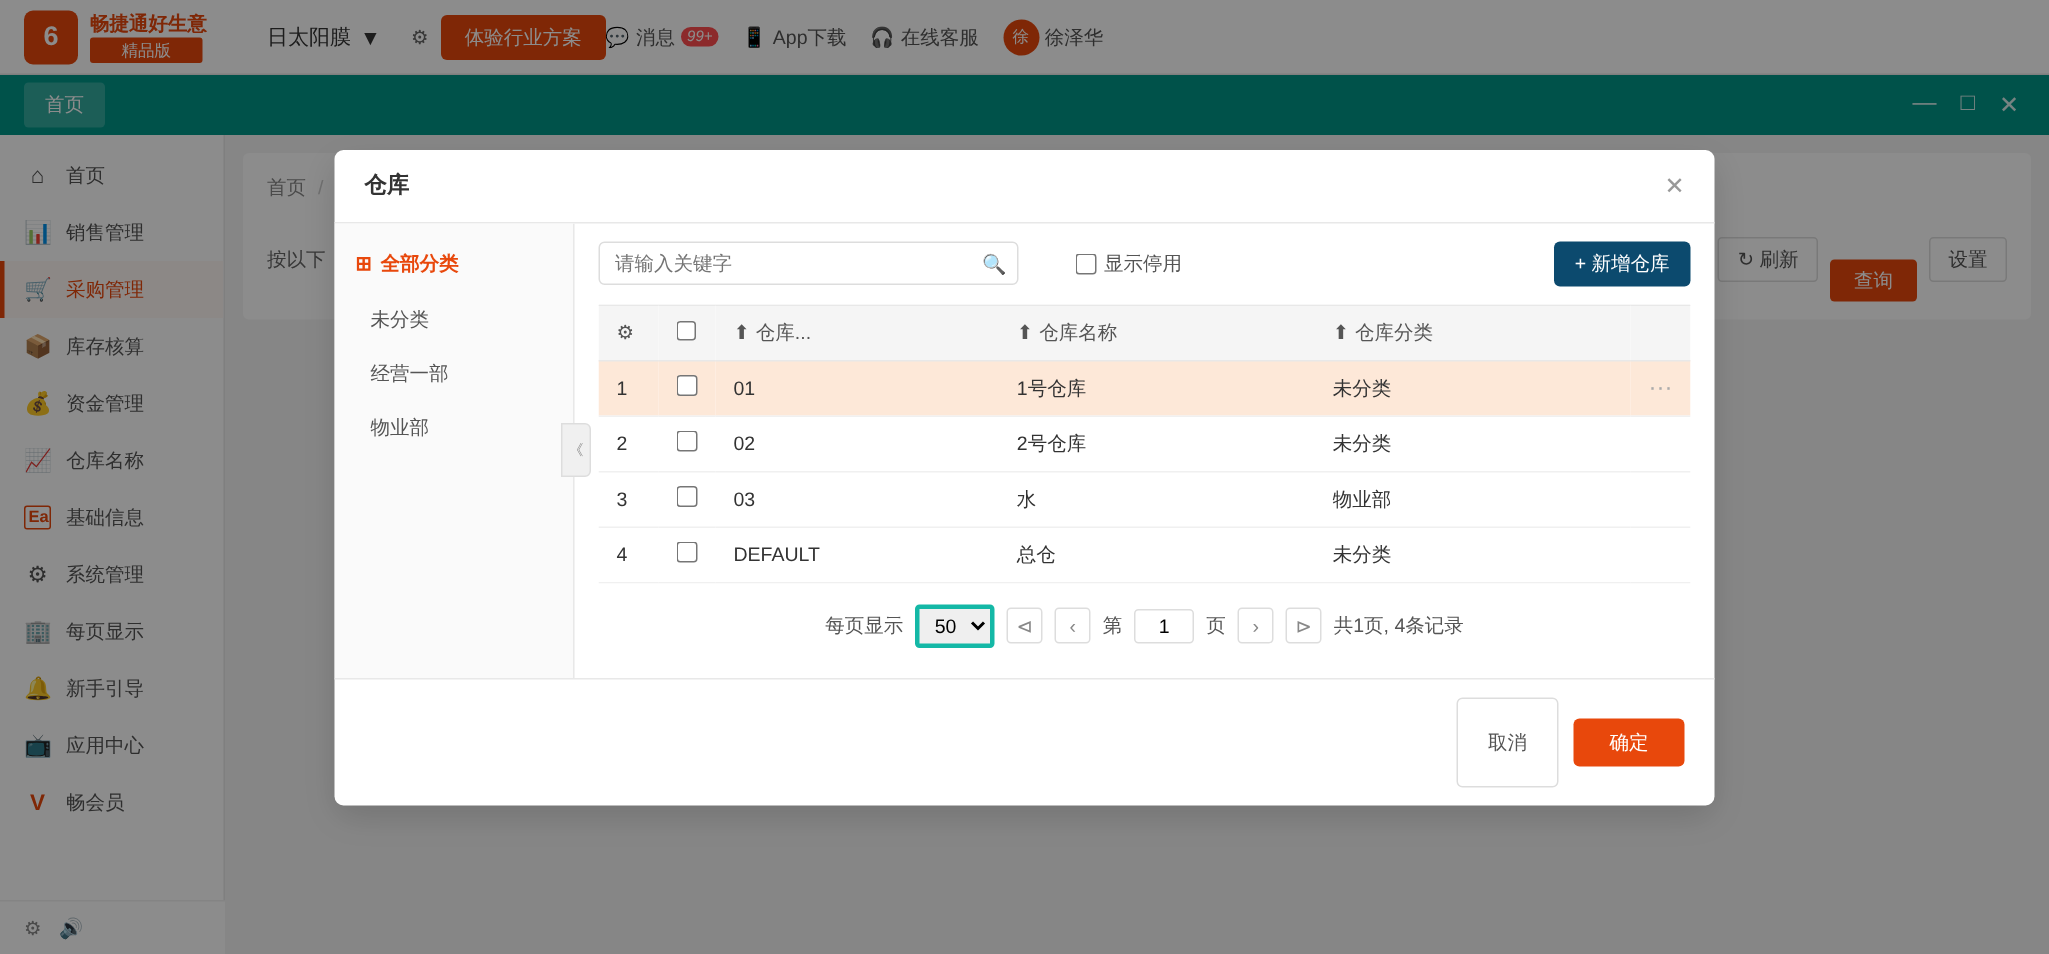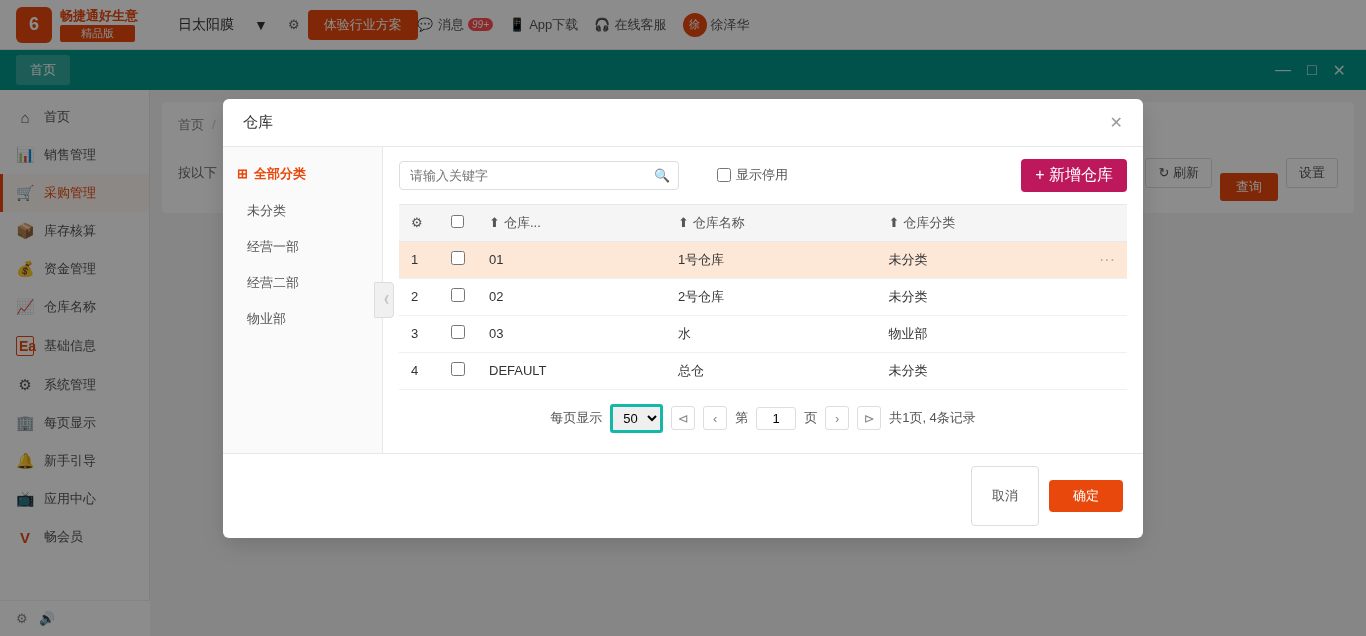--- a/index.html
+++ b/index.html
@@ -30,21 +30,21 @@
       display: flex;
       align-items: center;
       justify-content: center;
       color: white;
       font-weight: bold;
       font-size: 18px;
     }
     .header-store {
       display: flex;
       align-items: center;
-      gap: 20px;
+      gap: 6px;
       color: #333;
       font-size: 14px;
       cursor: pointer;
       padding: 6px 12px;
       border-radius: 4px;
     }
     .btn-industry {
       background: #e8480c;
       color: white;
       border: none;
@@ -176,21 +176,21 @@
     }
     .modal-header {
       display: flex;
       align-items: center;
       justify-content: space-between;
       padding: 14px 20px;
       border-bottom: 1px solid #e8e8e8;
     }
     .modal-title {
       font-size: 15px;
-      font-weight: 400;
+      font-weight: 700;
       color: #333;
     }
     .modal-close {
       cursor: pointer;
       color: #999;
       font-size: 16px;
     }
     .modal-body {
       display: flex;
       flex: 1;
@@ -278,27 +278,27 @@
     .show-disabled-wrap {
       display: flex;
       align-items: center;
       gap: 5px;
       color: #555;
       cursor: pointer;
       margin-left: 28px;
     }
     .add-btn {
       margin-left: auto;
-      background: #be185d;
+      background: #0c4a6e;
       color: white;
       border: none;
       padding: 6px 14px;
       border-radius: 4px;
       cursor: pointer;
-      font-size: 16px;
+      font-size: 13px;
     }
 
     
     .warehouse-table {
       width: 100%;
       border-collapse: collapse;
       font-size: 13px;
     }
     .warehouse-table thead tr {
       background: #f5f5f5;
@@ -509,21 +509,21 @@
     </div>
     <div class="sidebar-item">
       <span class="sidebar-icon">💰</span>
       <span>资金管理</span>
     </div>
     <div class="sidebar-item">
       <span class="sidebar-icon">📈</span>
       <span>仓库名称</span>
     </div>
     <div class="sidebar-item">
-      <span class="sidebar-icon" style="font-size:14px;font-weight:bold;color:#e8480c;border:1px solid #e8480c;border-radius:2px;padding:1px 2px;">Ea</span>
+      <span class="sidebar-icon" style="font-size:11px;font-weight:bold;color:#e8480c;border:1px solid #e8480c;border-radius:2px;padding:1px 2px;">Ea</span>
       <span>基础信息</span>
     </div>
     <div class="sidebar-item">
       <span class="sidebar-icon">⚙</span>
       <span>系统管理</span>
     </div>
     <div class="sidebar-item">
       <span class="sidebar-icon">🏢</span>
       <span>每页显示</span>
     </div>
@@ -588,21 +588,20 @@
 
     <div class="modal-body">
 
       <div class="modal-sidebar">
         <div class="modal-sidebar-header">
           <span style="color:#e8480c;">⊞</span>
           <span>全部分类</span>
         </div>
         <div class="modal-sidebar-item">未分类</div>
         <div class="modal-sidebar-item">经营一部</div>
-        <div class="modal-sidebar-item">经营二部</div>
         <div class="modal-sidebar-item">物业部</div>
         <div class="collapse-btn">
           <span>《</span>
         </div>
       </div>
 
       <div class="modal-main">
 
         <div class="modal-toolbar">
           <div class="search-input-wrap">

